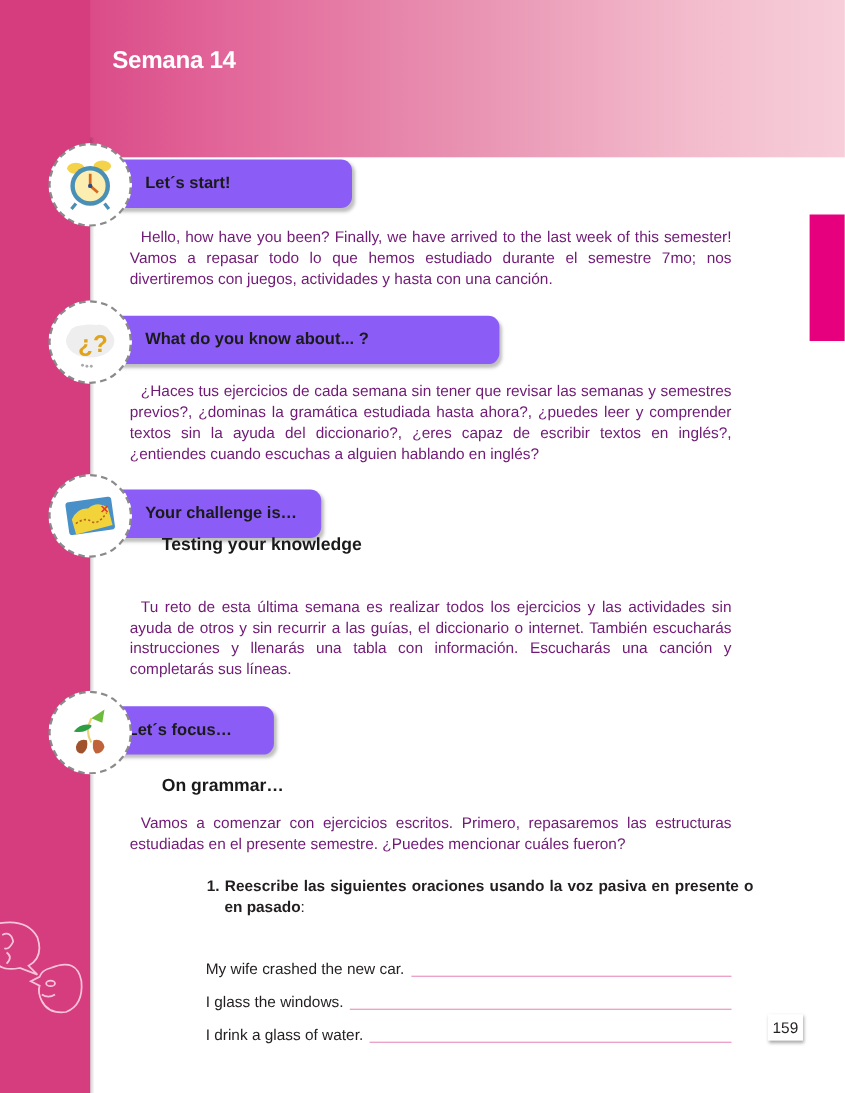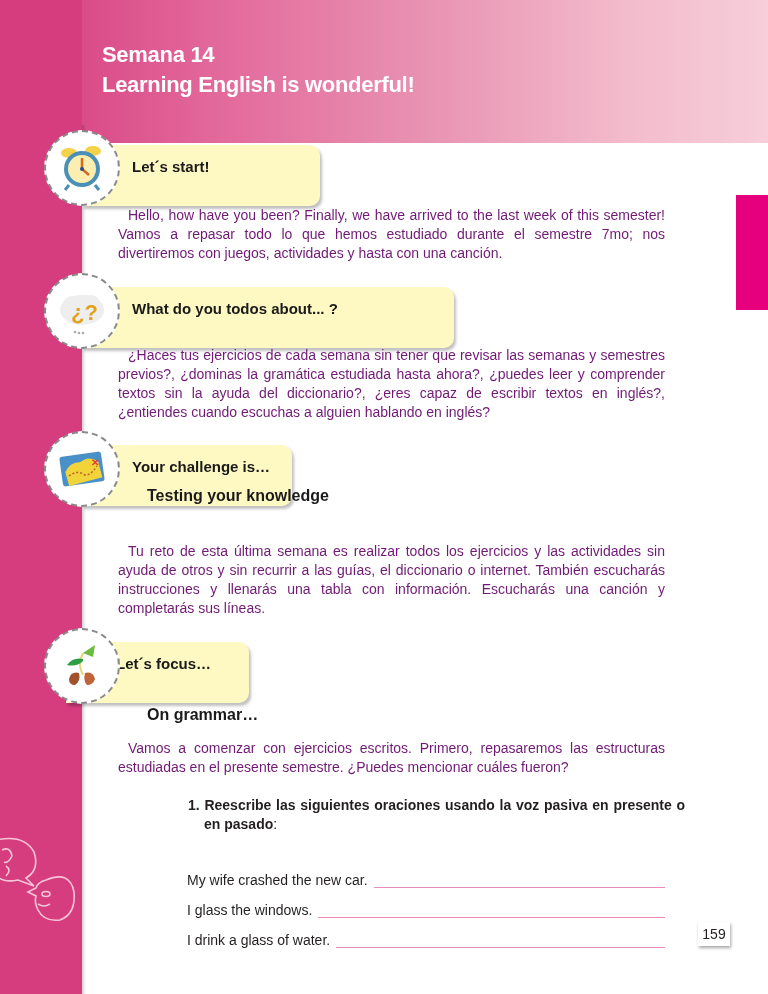--- a/index.html
+++ b/index.html
@@ -22,22 +22,22 @@
     .content-shadow {
       position: absolute; left: 82px; top: 125px; width: 4px; height: 869px;
       background: linear-gradient(90deg, rgba(0,0,0,0.18), rgba(0,0,0,0));
     }
     .right-tab {
       position: absolute; left: 736px; top: 195px; width: 32px; height: 115px;
       background: #e6007e;
     }
 
     .section-header {
-      position: absolute; height: 61px;
-      background: #fef9c3;
+      position: absolute; height: 44px;
+      background: #8b5cf6;
       border-radius: 0 10px 10px 0;
       box-shadow: 2px 3px 3px rgba(0,0,0,0.25);
     }
     .section-header .label {
       position: absolute; left: 50px; top: 0; line-height: 44px;
       font-weight: bold; font-size: 15px; color: #1a1a1a;
     }
     .badge {
       position: absolute; width: 76px; height: 76px; border-radius: 50%;
       background: #ffffff; border: 2.5px dashed #8a8a8a;
@@ -77,21 +77,20 @@
       box-shadow: 1px 2px 3px rgba(0,0,0,0.35);
     }
     .faces-icon { position: absolute; left: 0; top: 830px; width: 82px; height: 130px; }
   </style>
 </head>
 <body>
 
 <div class="header">
   <div class="header-title">
     <div>Semana 14</div>
-    <div>Learning English is wonderful!</div>
   </div>
 </div>
 <div class="left-strip"></div>
 <div class="content-shadow"></div>
 <div class="right-tab"></div>
 
 <div class="section-header" style="left:82px; top:145px; width:238px;">
   <span class="label">Let´s start!</span>
 </div>
 <div class="badge" style="left:44px; top:130px;">
@@ -103,21 +102,21 @@
     <line x1="27" y1="28" x2="27" y2="17" stroke="#d2691e" stroke-width="2.5"></line>
     <line x1="27" y1="28" x2="34" y2="34" stroke="#d2691e" stroke-width="2.5"></line>
     <circle cx="27" cy="28" r="2" fill="#2b4b8c"></circle>
     <line x1="14" y1="44" x2="10" y2="49" stroke="#4a8fb5" stroke-width="3"></line>
     <line x1="40" y1="44" x2="44" y2="49" stroke="#4a8fb5" stroke-width="3"></line>
   </svg>
 </div>
 <p class="para" style="top:206px;"><span class="indent"></span><span>Hello, how have you been? Finally, we have arrived to the last week of this semester! Vamos a repasar todo lo que hemos estudiado durante el semestre 7mo; nos divertiremos con juegos, actividades y hasta con una canción.</span></p>
 
 <div class="section-header" style="left:82px; top:287px; width:372px;">
-  <span class="label">What do you todos about... ?</span>
+  <span class="label">What do you know about... ?</span>
 </div>
 <div class="badge" style="left:44px; top:273px;">
   <svg viewBox="0 0 54 54">
     <ellipse cx="27" cy="26" rx="22" ry="15" fill="#eeeeee"></ellipse>
     <ellipse cx="18" cy="20" rx="10" ry="8" fill="#eeeeee"></ellipse>
     <ellipse cx="35" cy="19" rx="10" ry="8" fill="#eeeeee"></ellipse>
     <text x="16" y="36" font-size="22" font-weight="bold" fill="#e0a31a" font-family="Liberation Sans, sans-serif">¿?</text>
     <circle cx="20" cy="48" r="1.3" fill="#aaa"></circle>
       <circle cx="24" cy="49" r="1.3" fill="#aaa"></circle>
       <circle cx="28" cy="49" r="1.3" fill="#aaa"></circle>

